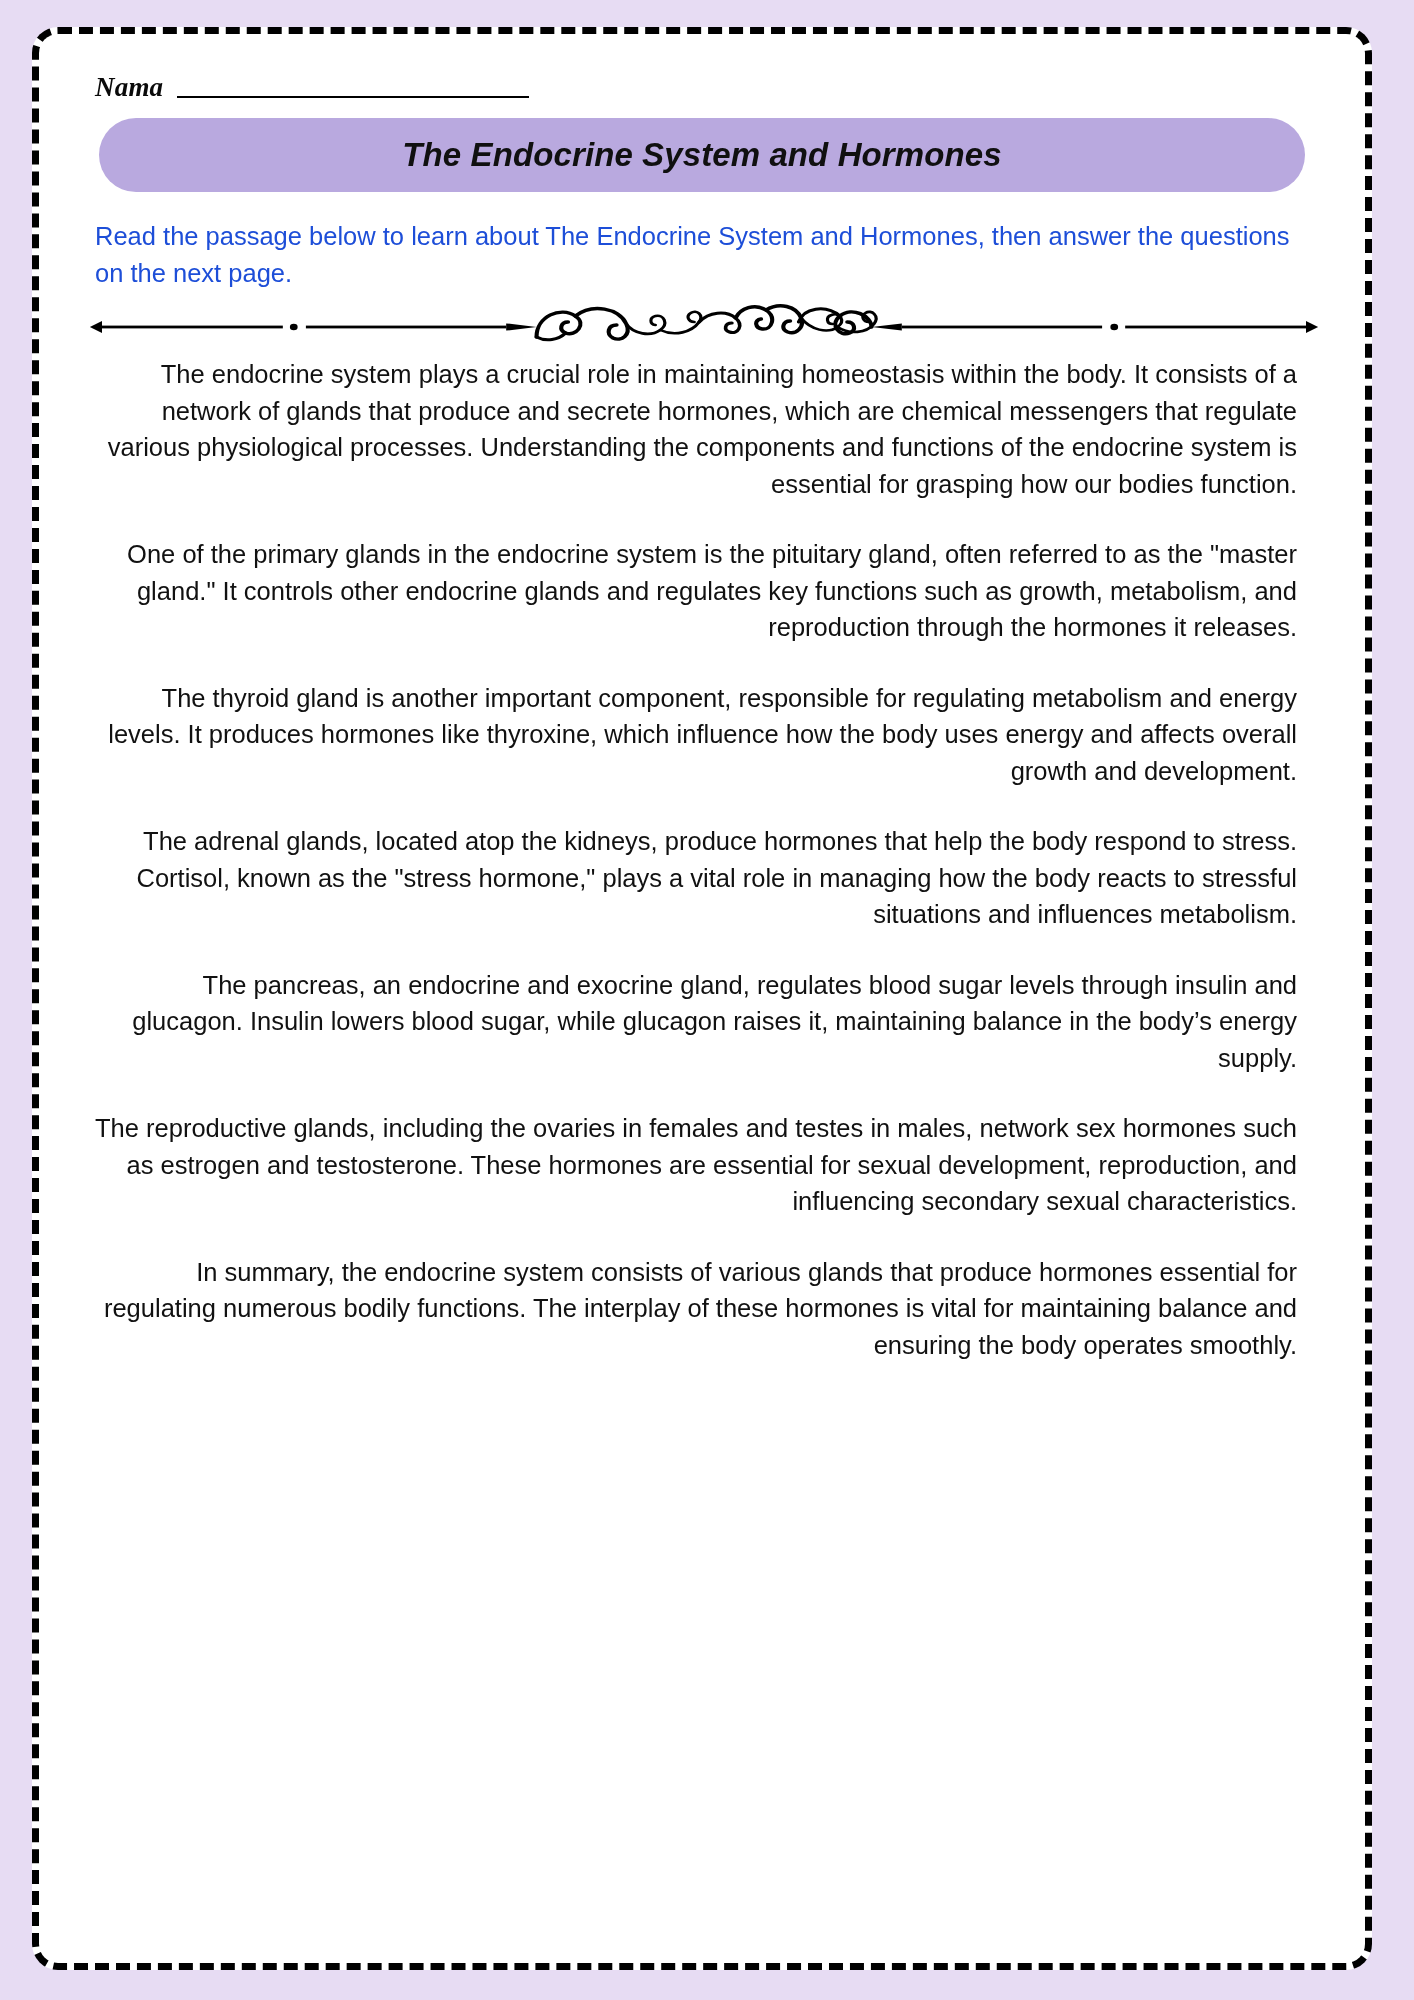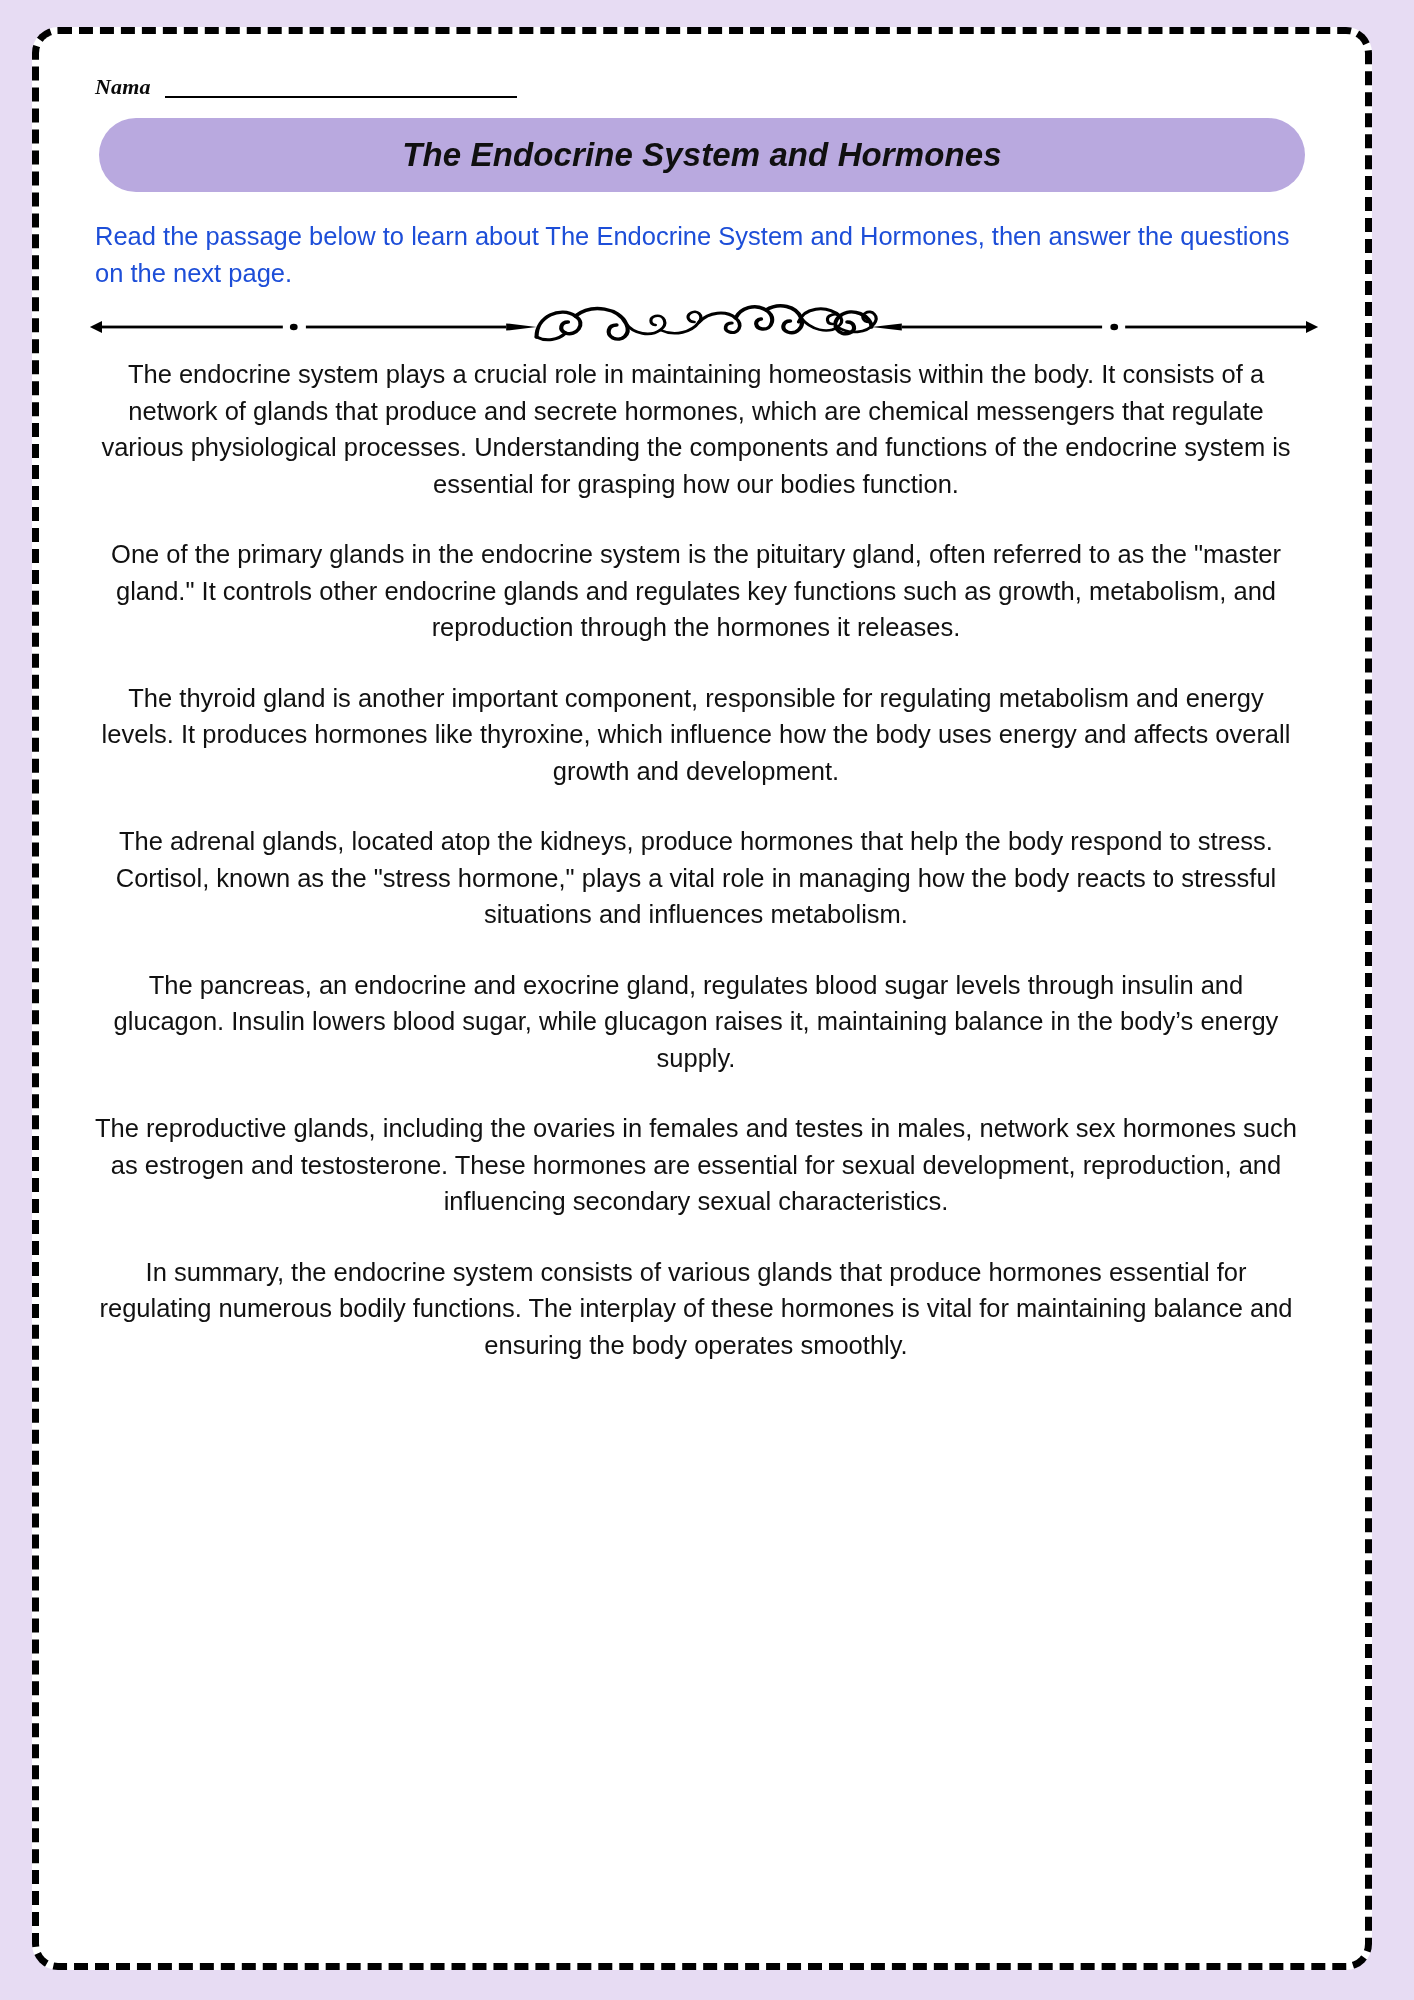--- a/index.html
+++ b/index.html
@@ -38,21 +38,21 @@
   .name-row {
     display: flex;
     align-items: flex-end;
     height: 52px;
     padding-left: 24px;
   }
   .name-label {
     font-family: "Liberation Serif", serif;
     font-weight: bold;
     font-style: italic;
-    font-size: 22px;
+    font-size: 27px;
     line-height: 34px;
     color: #0a0a0a;
     letter-spacing: .2px;
     white-space: nowrap;
   }
   .name-line {
     flex: 0 0 352px;
     margin-left: 14px;
     margin-bottom: 6px;
     height: 0;
@@ -101,21 +101,21 @@
 
   
   .passage {
     margin: 6px 34px 0 24px;
   }
   .passage p {
     margin: 0 0 34px 0;
     font-size: 25.5px;
     line-height: 36.5px;
     color: #111111;
-    text-align: center;
+    text-align: right;
   }
   .passage p:last-child {
     margin-bottom: 12px;
   }
 </style>
 </head>
 <body>
 
 <div class="page">
   <div class="sheet">

